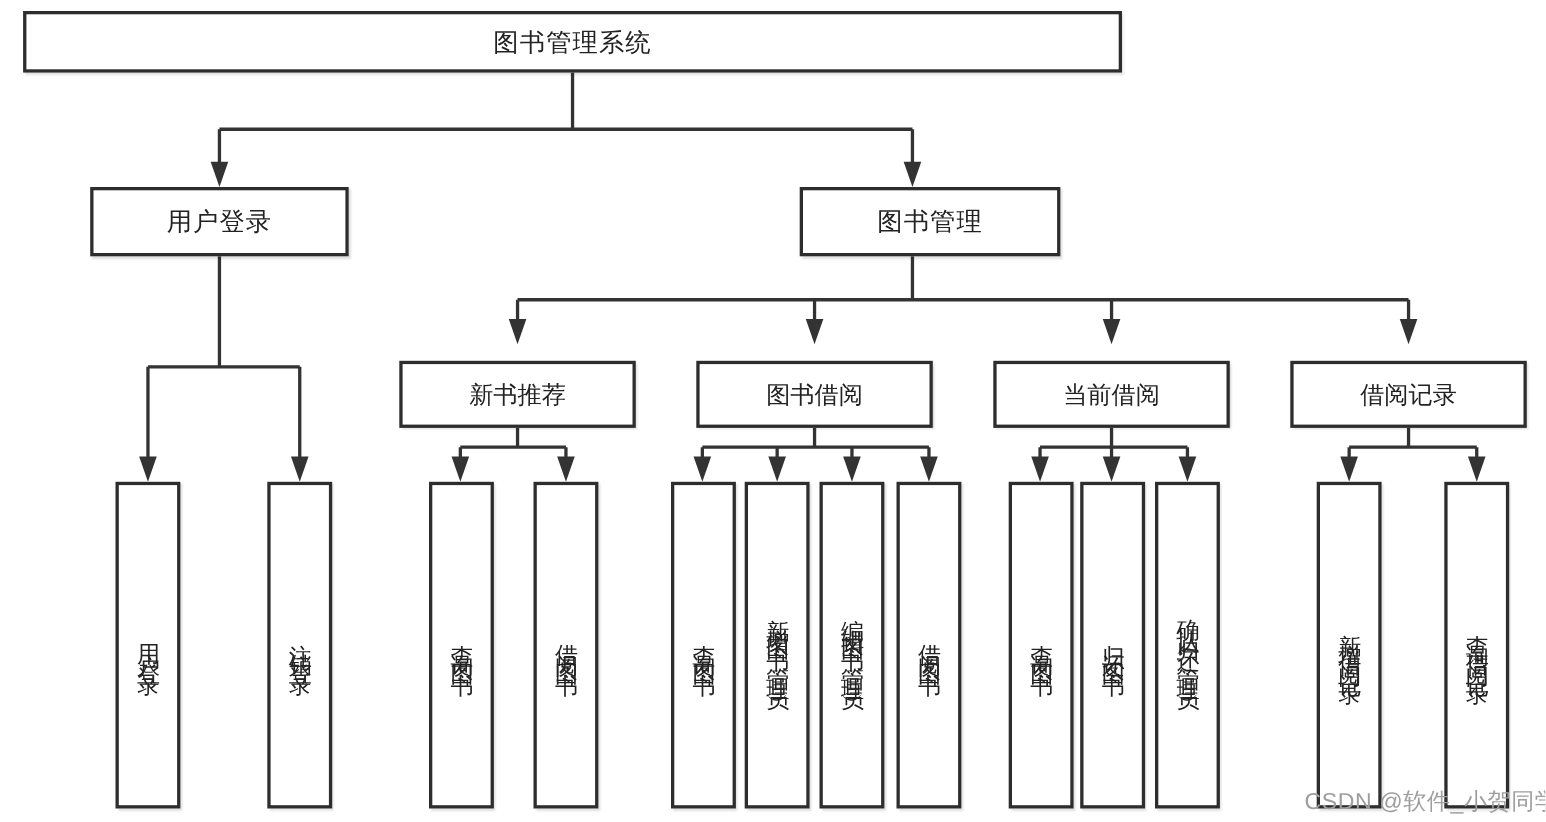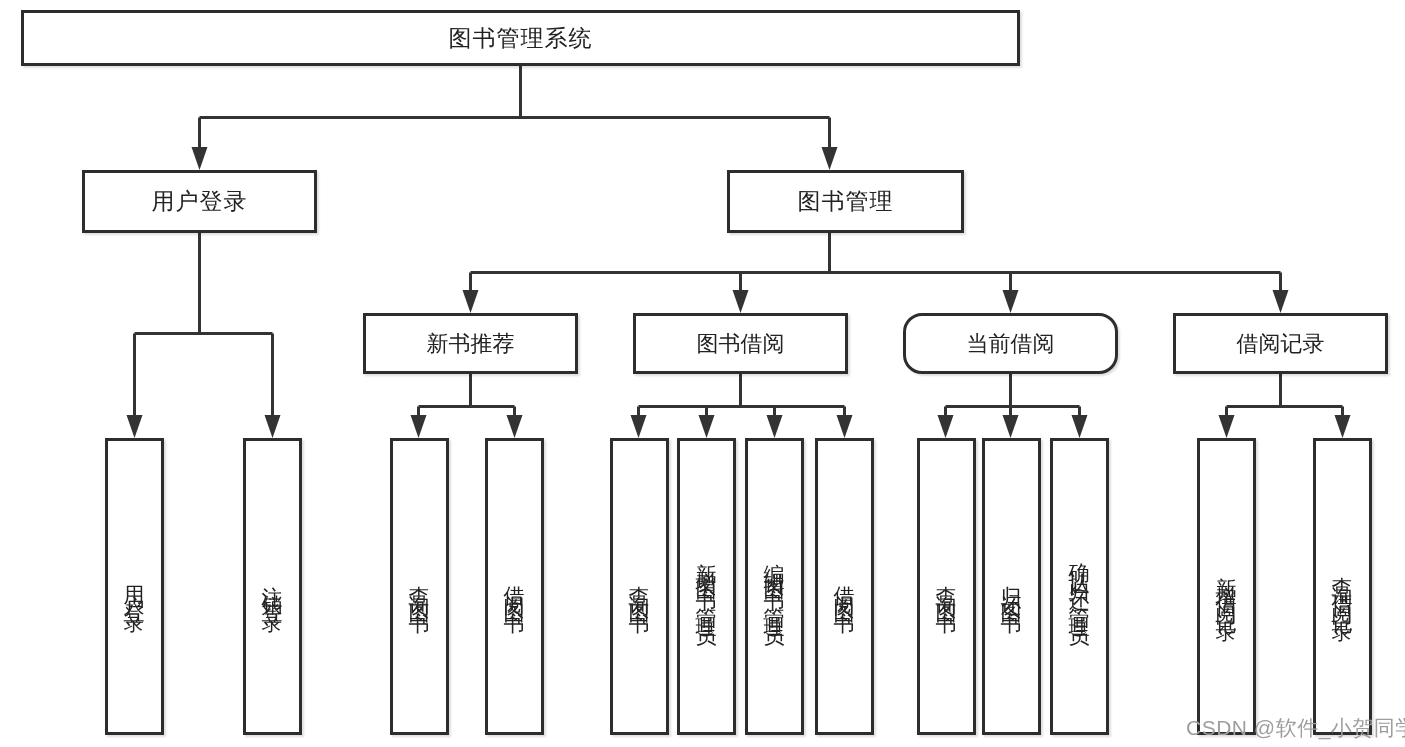--- a/index.html
+++ b/index.html
@@ -22,21 +22,21 @@
     background: #ffffff;
     border: 3px solid #2d2d2d;
     color: #222222;
     display: flex;
     align-items: center;
     justify-content: center;
     z-index: 2;
     box-shadow: 2px 2px 2px rgba(0,0,0,0.13);
   }
   .hlabel { font-size: 23px; letter-spacing: 1px; }
-  .l3 { top: 313px; height: 61px; width: 215px; font-size: 22px; }
+  .l3 { top: 328px; height: 61px; width: 215px; font-size: 22px; }
   .leaf {
     top: 438px;
     height: 297px;
     width: 59px;
     font-size: 21px;
     writing-mode: vertical-rl;
     text-orientation: mixed;
     letter-spacing: 9px;
     line-height: 1;
   }
@@ -108,21 +108,21 @@
     </g>
   </svg>
 
   <div class="box hlabel" style="left:21px; top:10px; width:999px; height:56px;">图书管理系统</div>
 
   <div class="box hlabel" style="left:82px; top:170px; width:235px; height:63px;">用户登录</div>
   <div class="box hlabel" style="left:711px; top:170px; width:237px; height:63px;margin-left:16px;">图书管理</div>
 
   <div class="box l3" style="left:363px;">新书推荐</div>
   <div class="box l3" style="left:633px;">图书借阅</div>
-  <div class="box l3" style="left:903px;border-radius:19px;">当前借阅</div>
+  <div class="box l3" style="left:903px;">当前借阅</div>
   <div class="box l3" style="left:1173px;">借阅记录</div>
 
   <div class="box leaf" style="left:105px;">用户登录</div>
   <div class="box leaf" style="left:243px;">注销登录</div>
 
   <div class="box leaf" style="left:390px;">查询图书</div>
   <div class="box leaf" style="left:485px;">借阅图书</div>
 
   <div class="box leaf" style="left:610px;">查询图书</div>
   <div class="box leaf" style="left:677px;">新增图书（管理员）</div>

